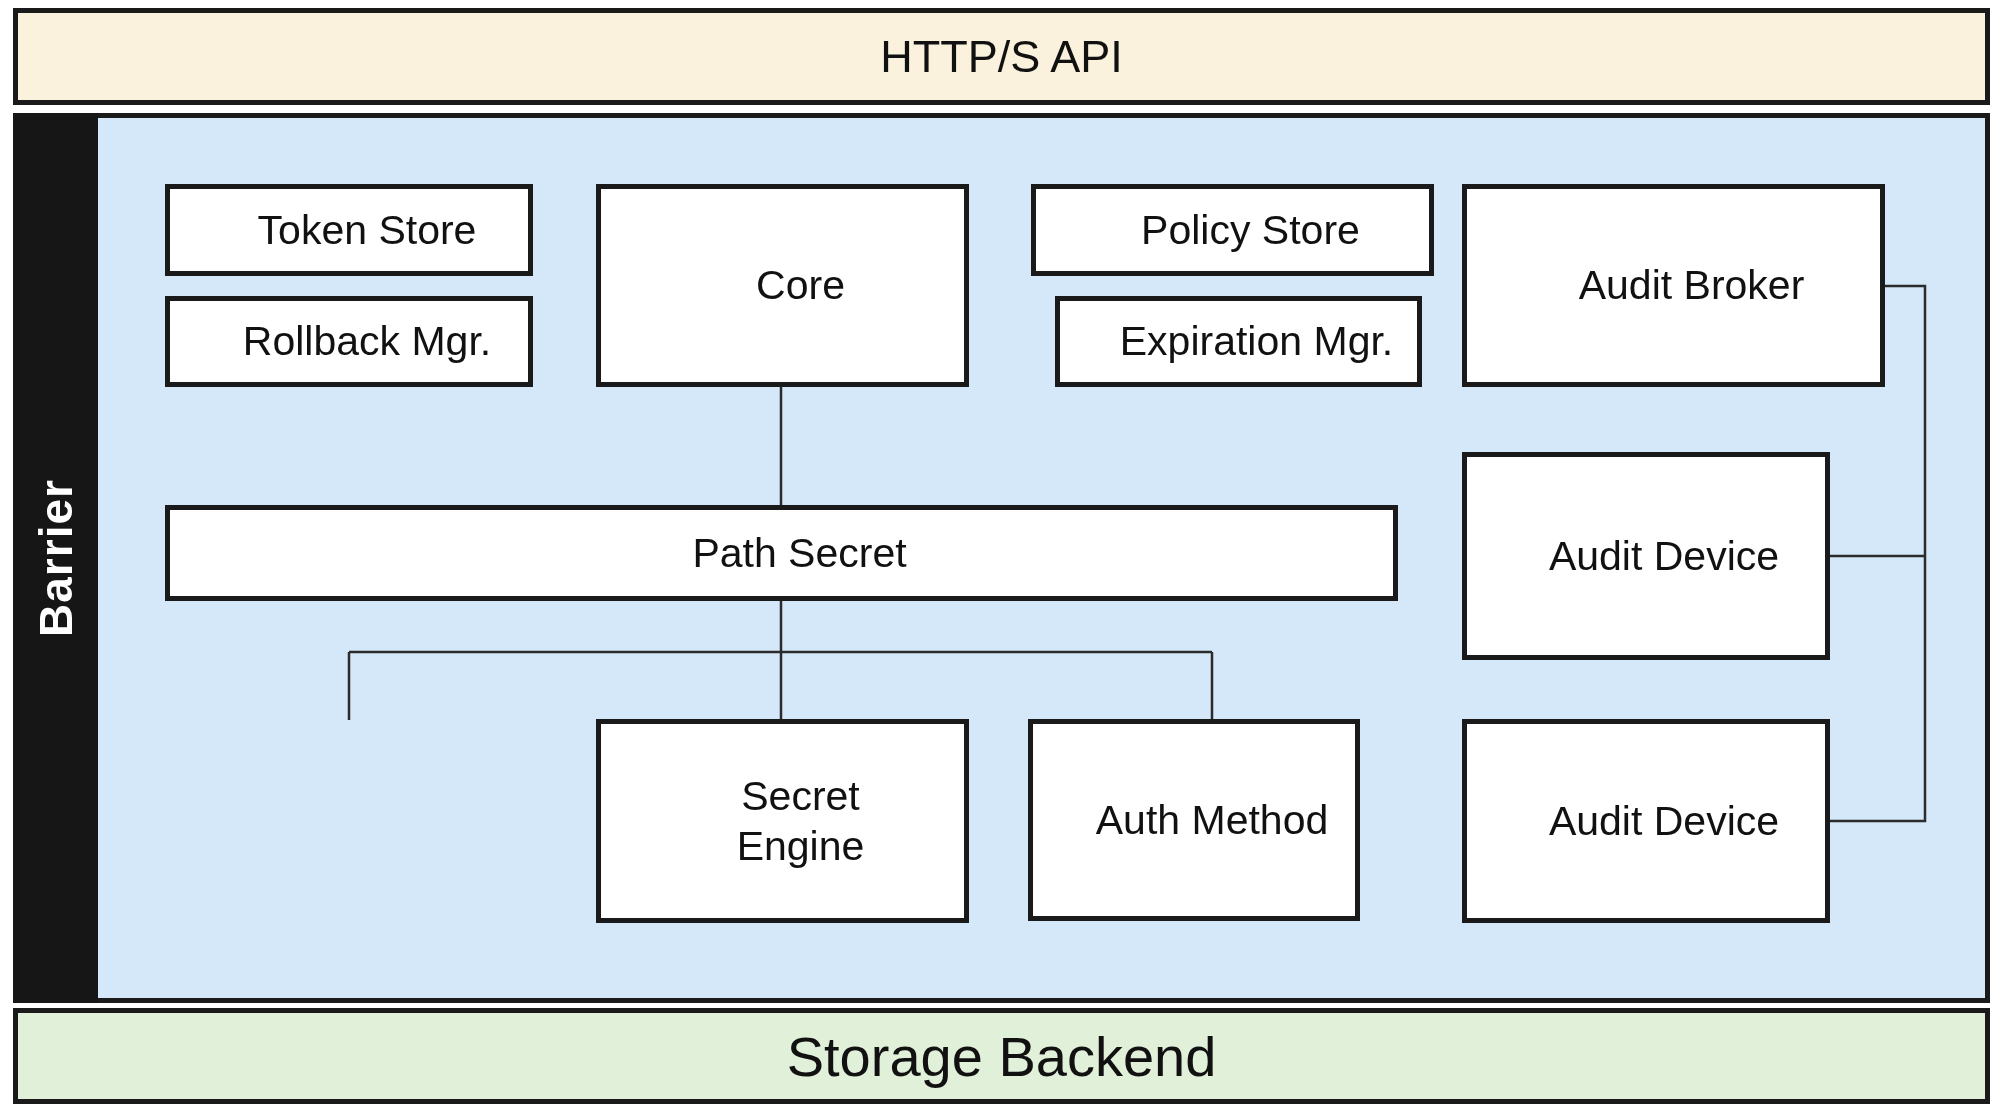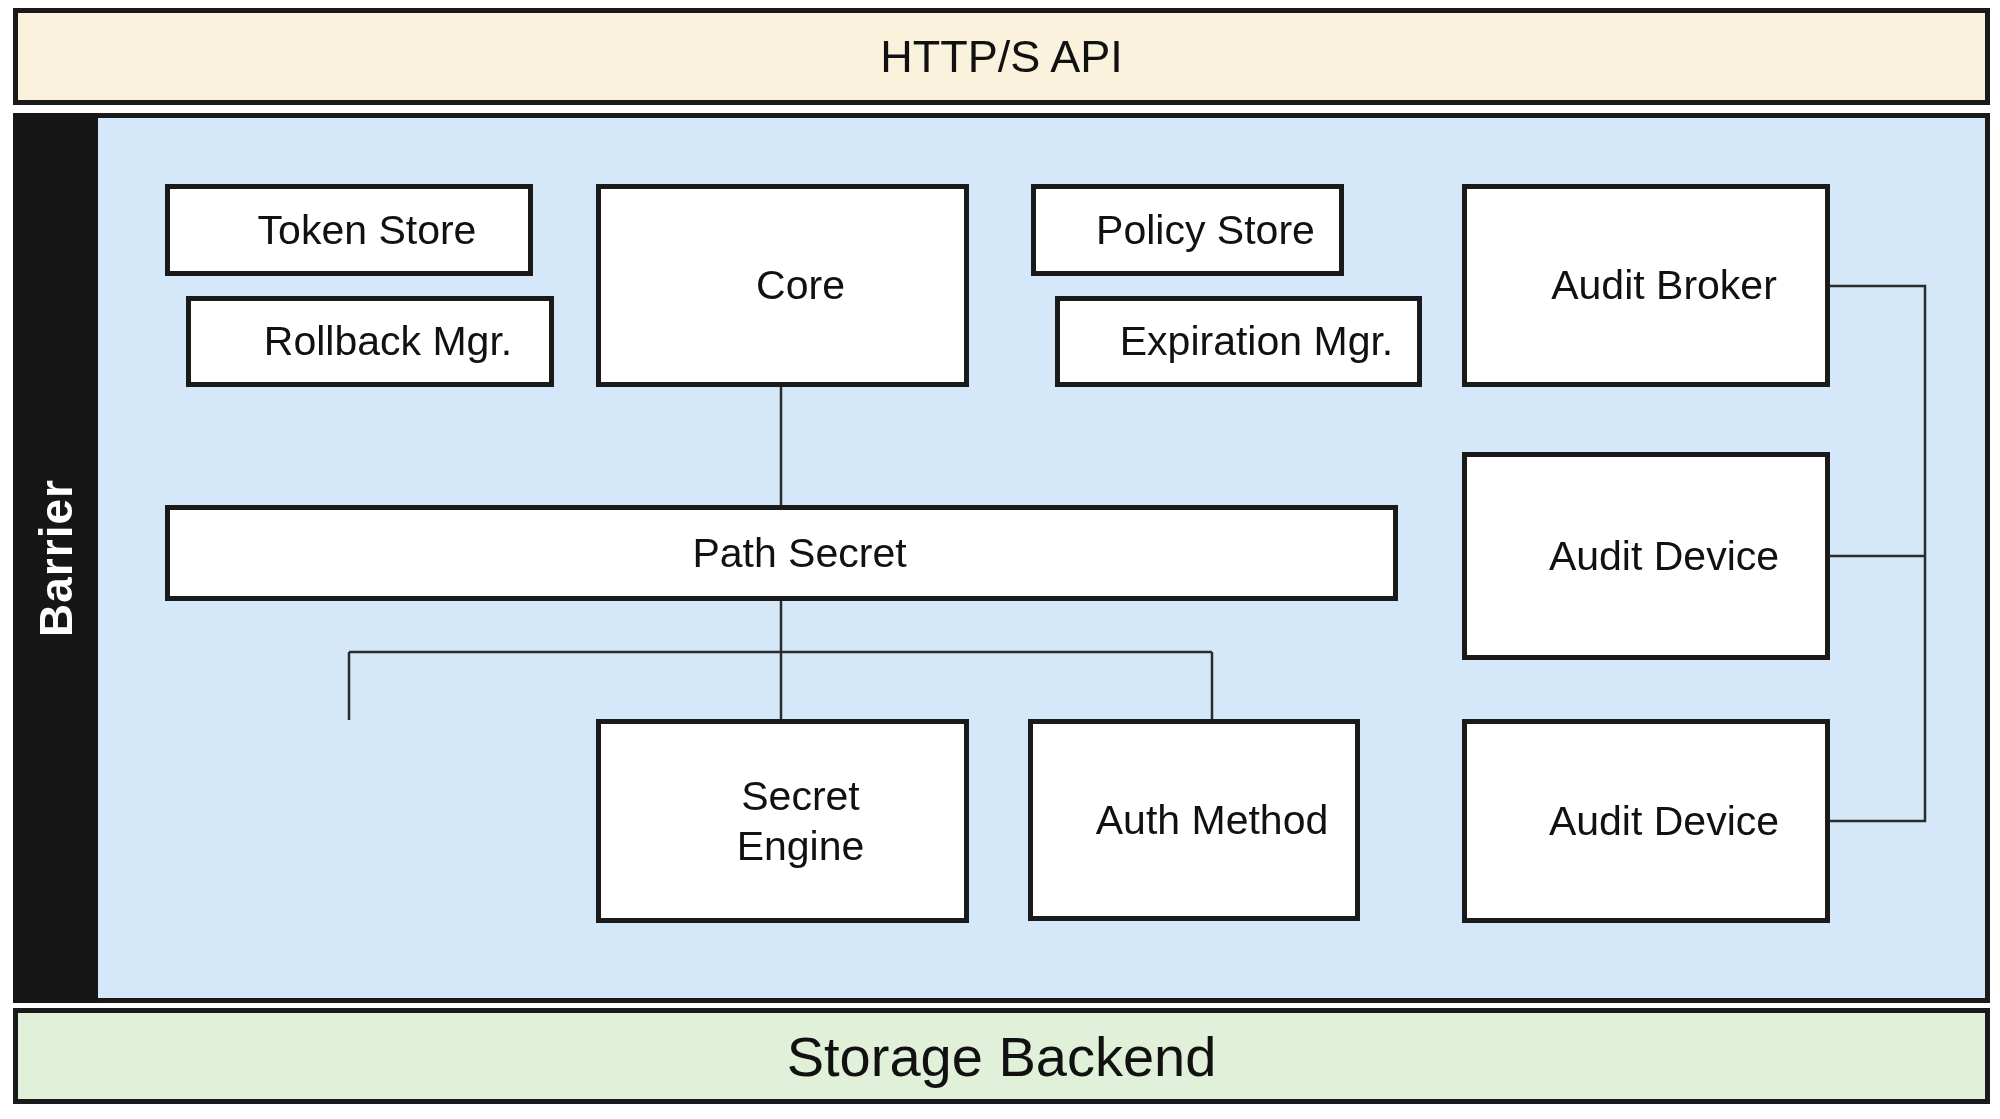--- a/index.html
+++ b/index.html
@@ -111,29 +111,29 @@
     <path d="M781 600 L781 720"></path>
     <path d="M349 652 L1212 652"></path>
     <path d="M349 652 L349 720"></path>
     <path d="M1212 652 L1212 720"></path>
     <path d="M1828 286 L1925 286 L1925 821 L1828 821"></path>
     <path d="M1925 556 L1828 556"></path>
   </svg>
 
   <div class="node" style="left:165px; top:184px; width:368px; height:92px;">Token Store</div>
 
-  <div class="node" style="left:165px; top:296px; width:368px; height:91px;margin-left:21px;">Rollback Mgr.</div>
+  <div class="node" style="left:165px; top:296px; width:368px; height:91px;">Rollback Mgr.</div>
 
   <div class="node" style="left:596px; top:184px; width:373px; height:203px;">Core</div>
 
-  <div class="node" style="left:1031px; top:184px; width:313px; height:92px;">Policy Store</div>
+  <div class="node" style="left:1031px; top:184px; width:403px; height:92px;">Policy Store</div>
 
   <div class="node" style="left:1031px; top:296px; width:367px; height:91px;margin-left:24px;">Expiration Mgr.</div>
 
-  <div class="node" style="left:1462px; top:184px; width:368px; height:203px;">Audit Broker</div>
+  <div class="node" style="left:1462px; top:184px; width:423px; height:203px;">Audit Broker</div>
 
   <div class="node" style="left:165px; top:505px; width:1233px; height:96px;">Path Secret</div>
 
   <div class="node" style="left:1462px; top:452px; width:368px; height:208px;">Audit Device</div>
 
 
   <div class="node" style="left:596px; top:719px; width:373px; height:204px;">Secret
 Engine</div>
 
   <div class="node" style="left:1028px; top:719px; width:332px; height:202px;">Auth Method</div>

